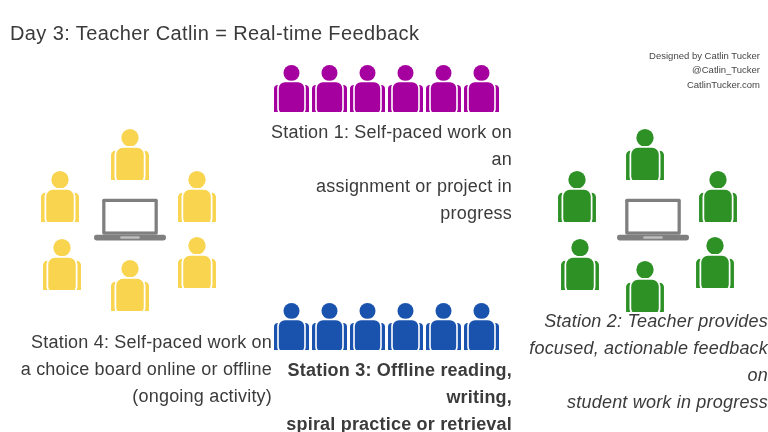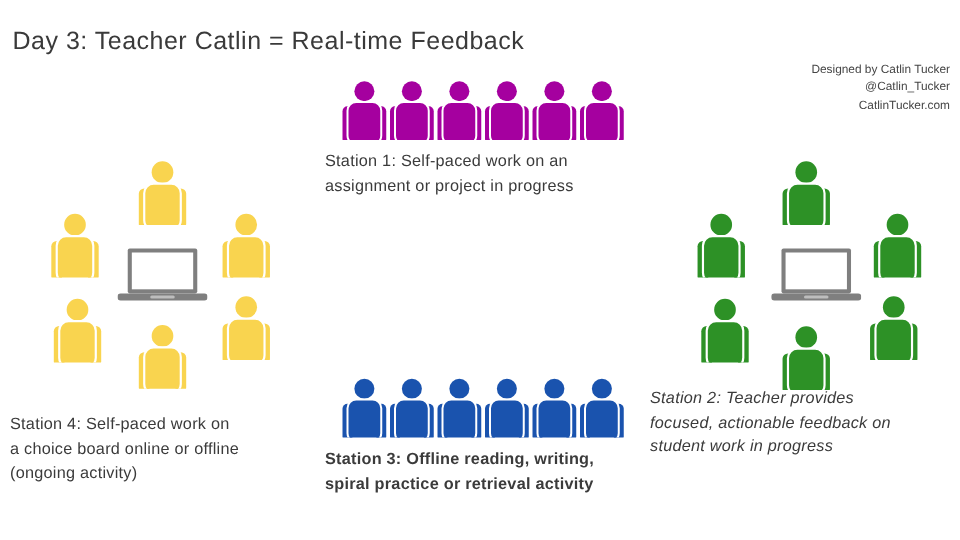--- a/index.html
+++ b/index.html
@@ -9,21 +9,21 @@
   }
   .title{
     position:absolute;left:10px;top:22px;font-size:20px;letter-spacing:.4px;
     color:#3a3a3a;white-space:nowrap;
   }
   .credit{
     position:absolute;right:8px;top:5px;font-size:9.5px;line-height:1.5;
     text-align:right;color:#454545;white-space:pre-line;margin-top:44px;
   }
   .caption{
-    font-size:13px;line-height:1.5;text-align:left;color:#3b3b3b;
+    font-size:18px;line-height:1.5;text-align:right;color:#3b3b3b;
     white-space:pre-line;letter-spacing:.2px;
   }
   
   .row-station{position:absolute;width:252px;text-align:center;}
   #station1-group{left:260px;top:64px;}
   #station3-group{left:260px;top:302px;font-weight:bold;}
   .people-row{display:flex;justify-content:center;align-items:flex-end;height:48px;}
   .people-row .person-slot{width:37px;height:48px;margin:0 .5px;}
   .row-station .caption{margin-top:7px;}
   

